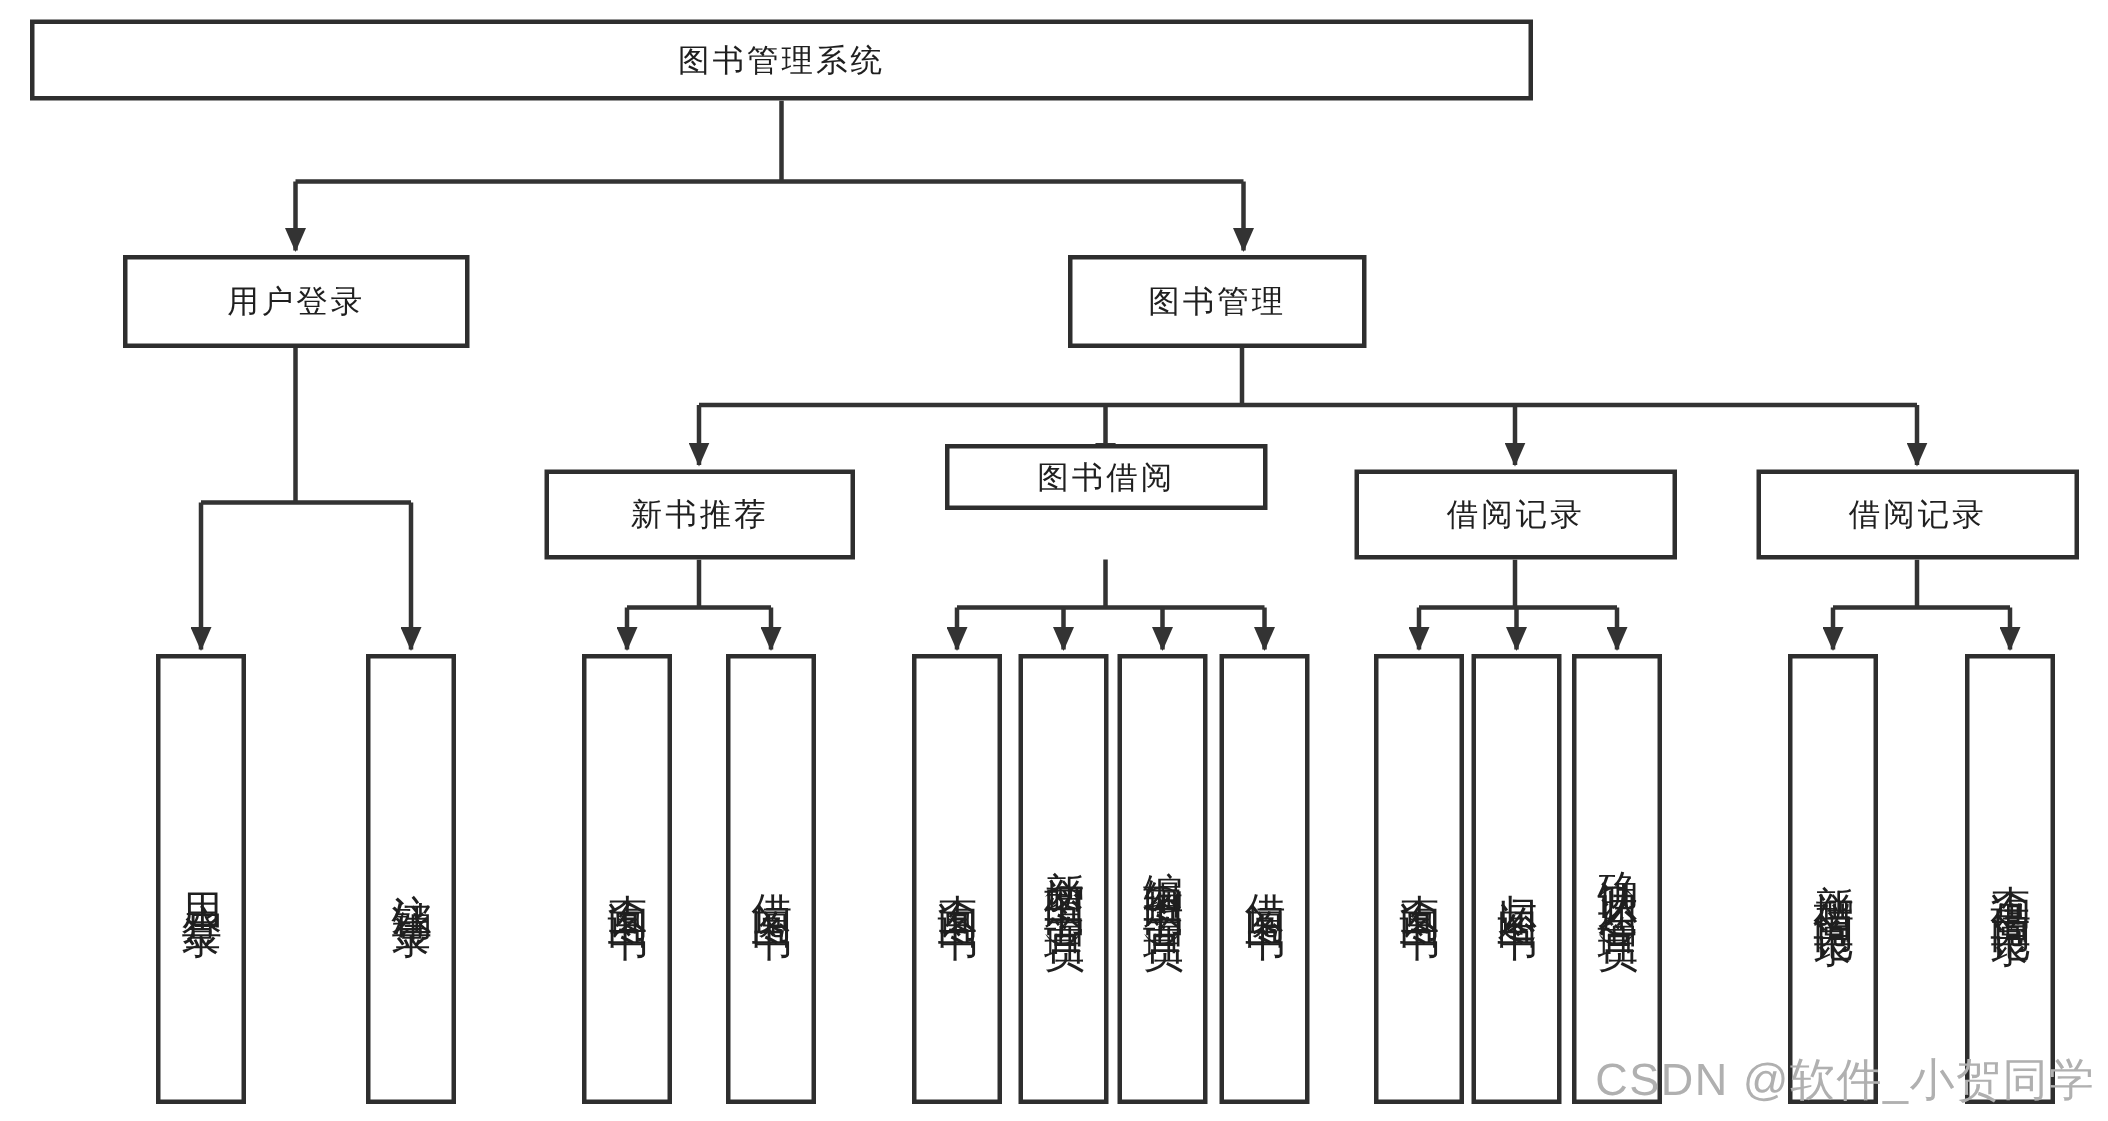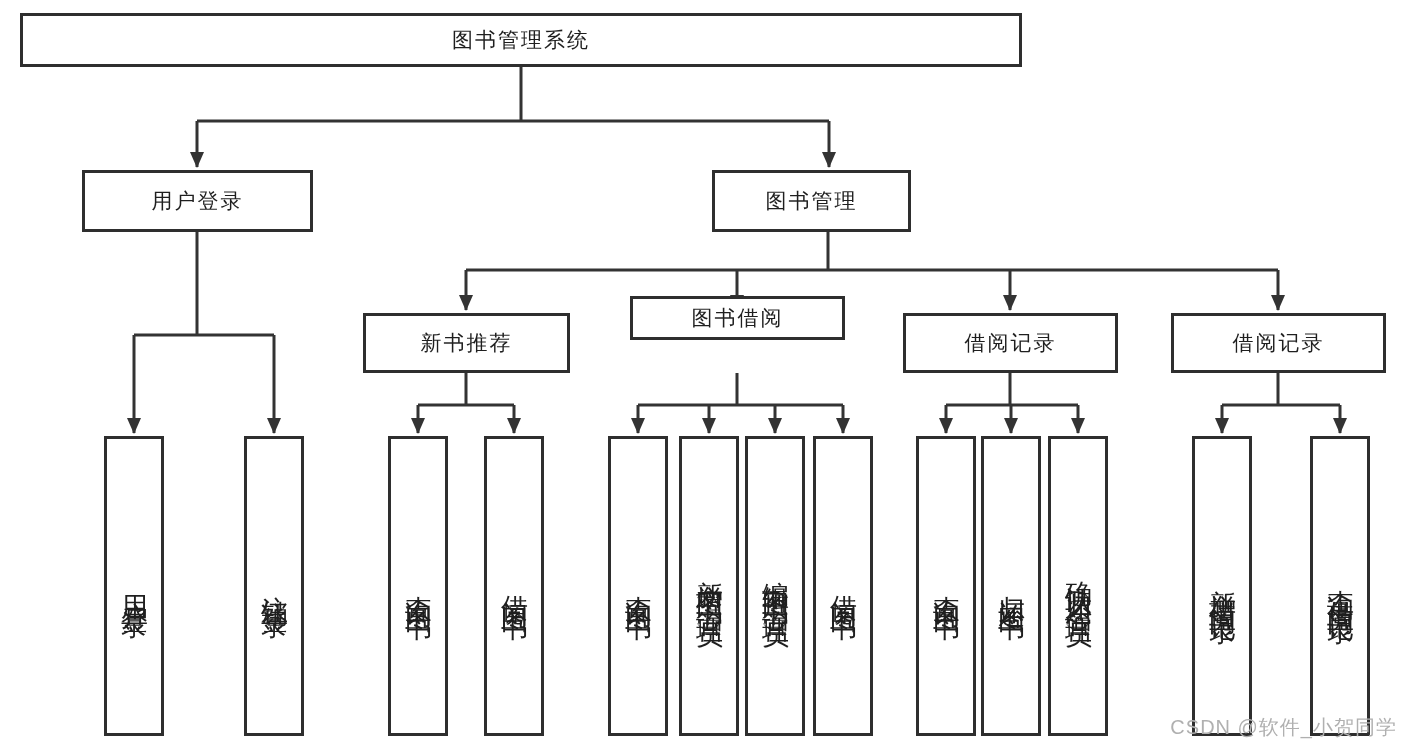--- a/index.html
+++ b/index.html
@@ -42,21 +42,21 @@
   .v-box {
     font-size: 27px;
     letter-spacing: 6px;
     writing-mode: vertical-rl;
     line-height: 1;
   }
   .watermark {
     position: absolute;
     right: 8px;
     bottom: 6px;
-    font-size: 20px;
+    font-size: 30px;
     color: #b0b0b0;
     letter-spacing: 1px;
     white-space: nowrap;
     z-index: 5;
     margin-left: 28px;
   }
 </style>
 </head>
 <body>
 

